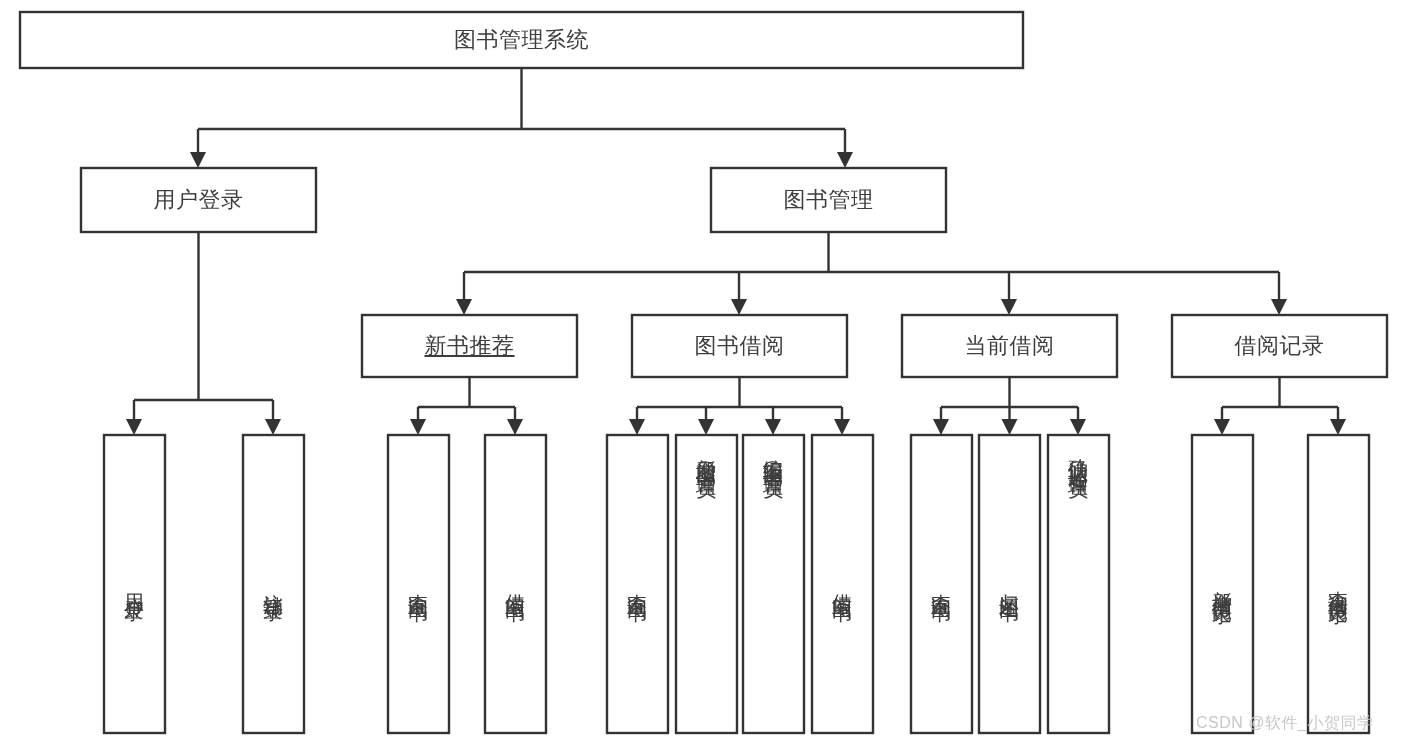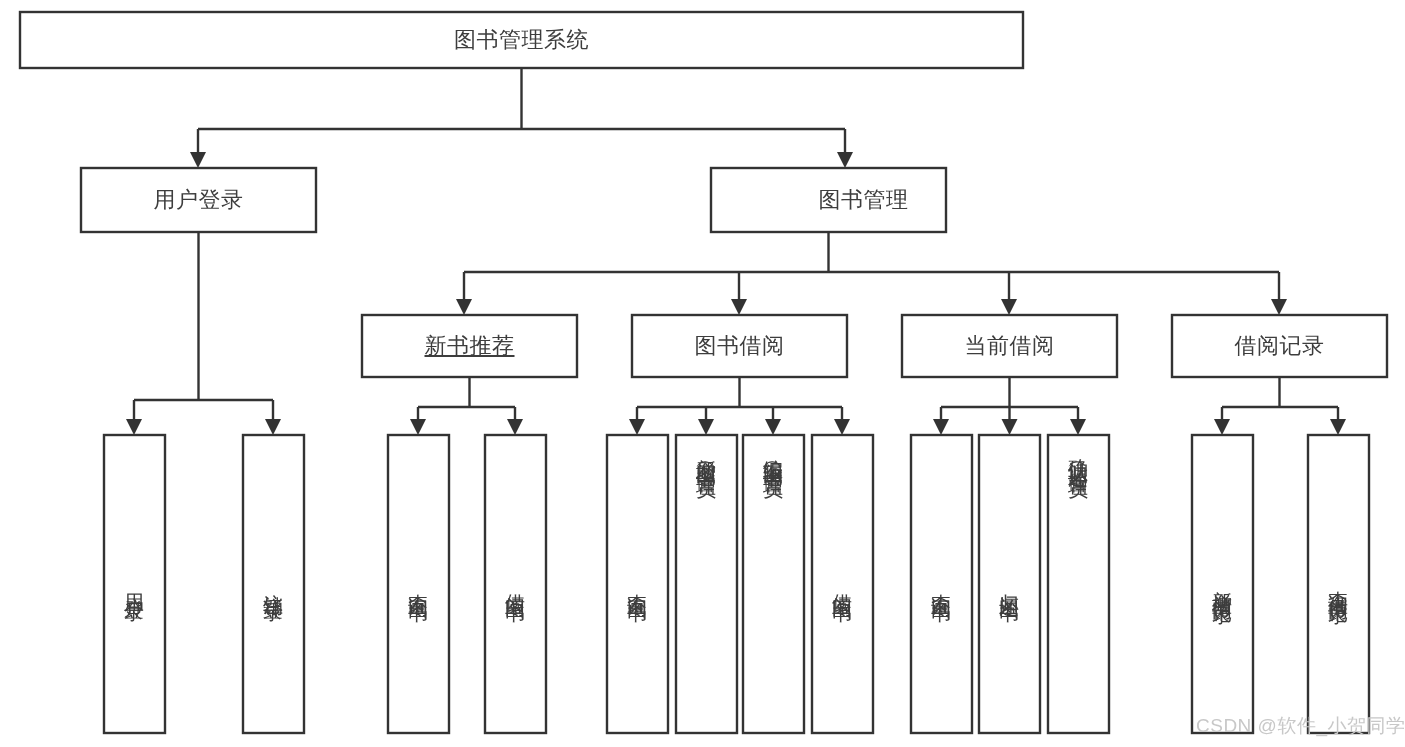--- a/index.html
+++ b/index.html
@@ -63,21 +63,21 @@
   .node-label-v > span {
     writing-mode: vertical-rl;
     text-orientation: upright;
     letter-spacing: 3px;
     line-height: 1;
     white-space: nowrap;
   }
   .watermark {
     position: absolute;
     color: #c8c8c8;
-    font-size: 19px;
+    font-size: 16px;
     white-space: nowrap;
     letter-spacing: 0.5px;
   }
 </style>
 </head>
 <body>
 
 <div id="diagram-root">
 
   <svg class="diagram-canvas" viewBox="0 0 1405 747" xmlns="http://www.w3.org/2000/svg">
@@ -182,21 +182,21 @@
     <rect class="node-box" x="911" y="435" width="61" height="298"></rect>
     <rect class="node-box" x="979" y="435" width="61" height="298"></rect>
     <rect class="node-box" x="1048" y="435" width="61" height="298"></rect>
     <rect class="node-box" x="1192" y="435" width="61" height="298"></rect>
     <rect class="node-box" x="1308" y="435" width="61" height="298"></rect>
   </svg>
 
   <div class="node-label-h" style="left:20px; top:12px; width:1003px; height:56px;">图书管理系统</div>
 
   <div class="node-label-h" style="left:81px; top:168px; width:235px; height:64px;">用户登录</div>
-  <div class="node-label-h" style="left:711px; top:168px; width:235px; height:64px;margin-left:35px;">图书管理</div>
+  <div class="node-label-h" style="left:711px; top:168px; width:235px; height:64px;">图书管理</div>
 
   <div class="node-label-h" style="left:362px; top:315px; width:215px; height:62px;text-decoration:underline;">新书推荐</div>
   <div class="node-label-h" style="left:902px; top:315px; width:215px; height:62px;">当前借阅</div>
   <div class="node-label-h" style="left:632px; top:315px; width:215px; height:62px;">图书借阅</div>
   <div class="node-label-h" style="left:1172px; top:315px; width:215px; height:62px;">借阅记录</div>
 
   <div class="node-label-v" style="left:104px; top:435px; width:61px; height:298px;">
       <span>用户登录</span>
     </div>
   <div class="node-label-v" style="left:243px; top:435px; width:61px; height:298px;">

